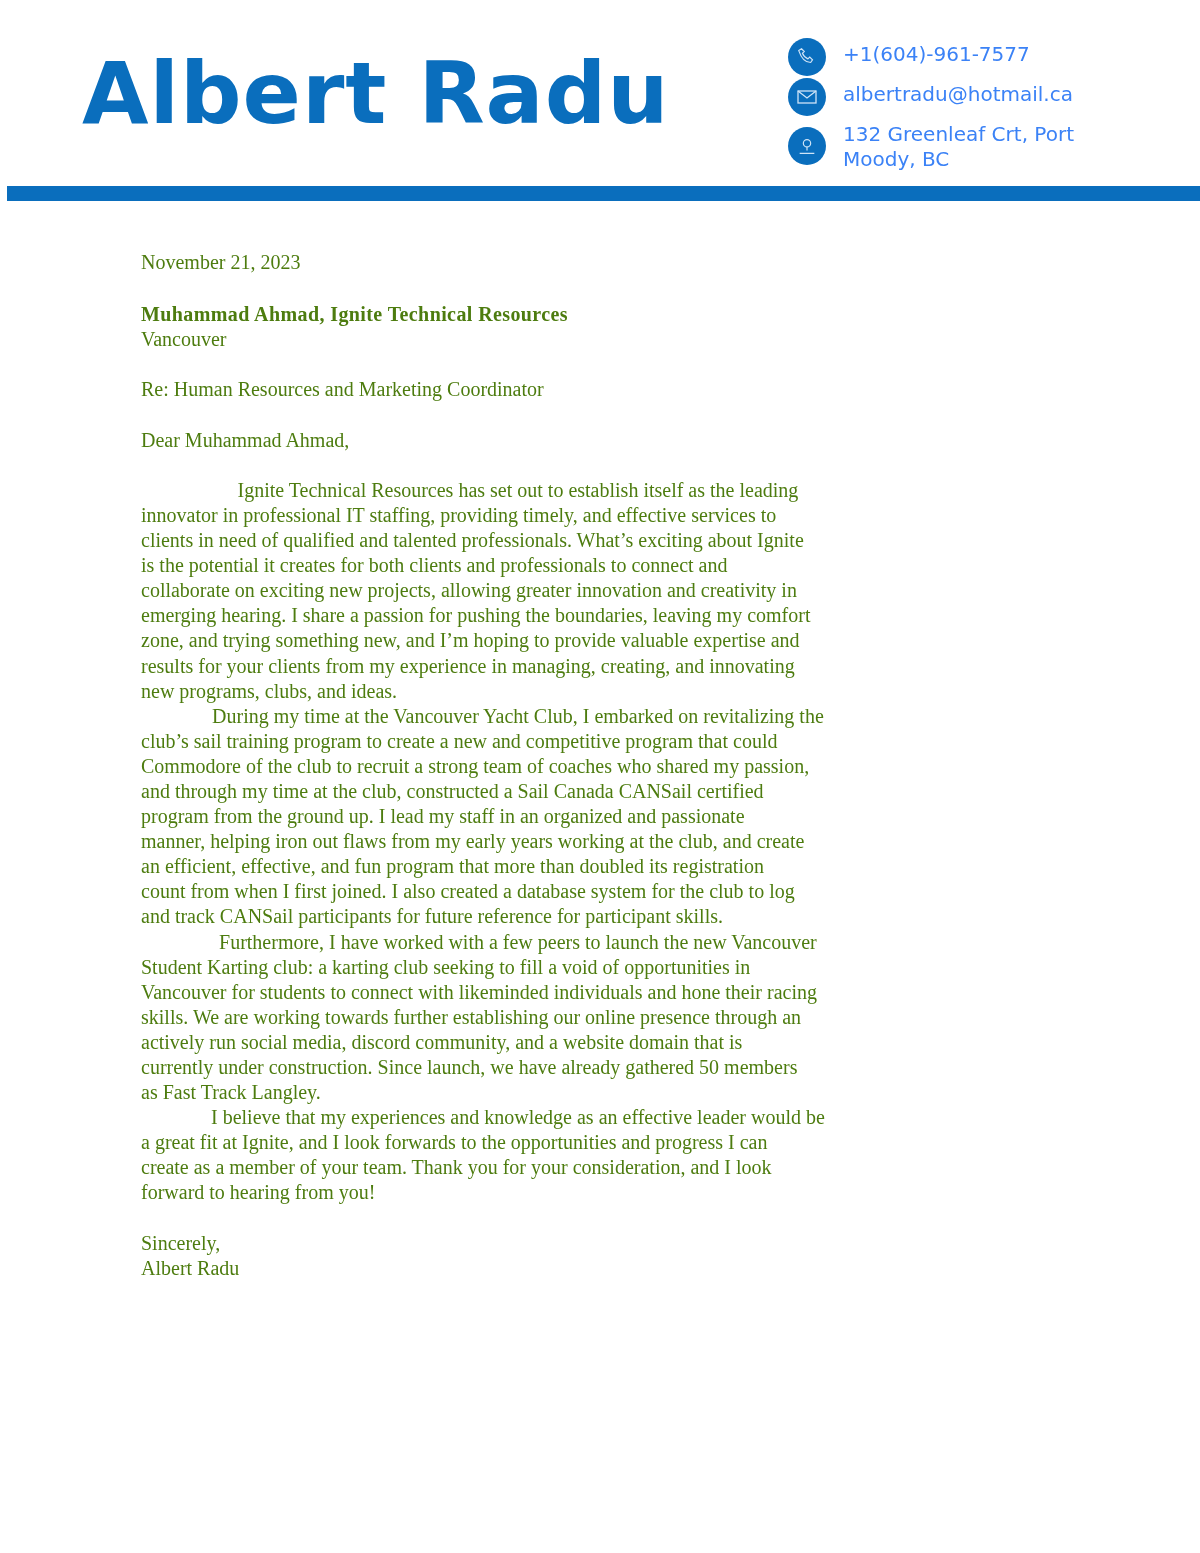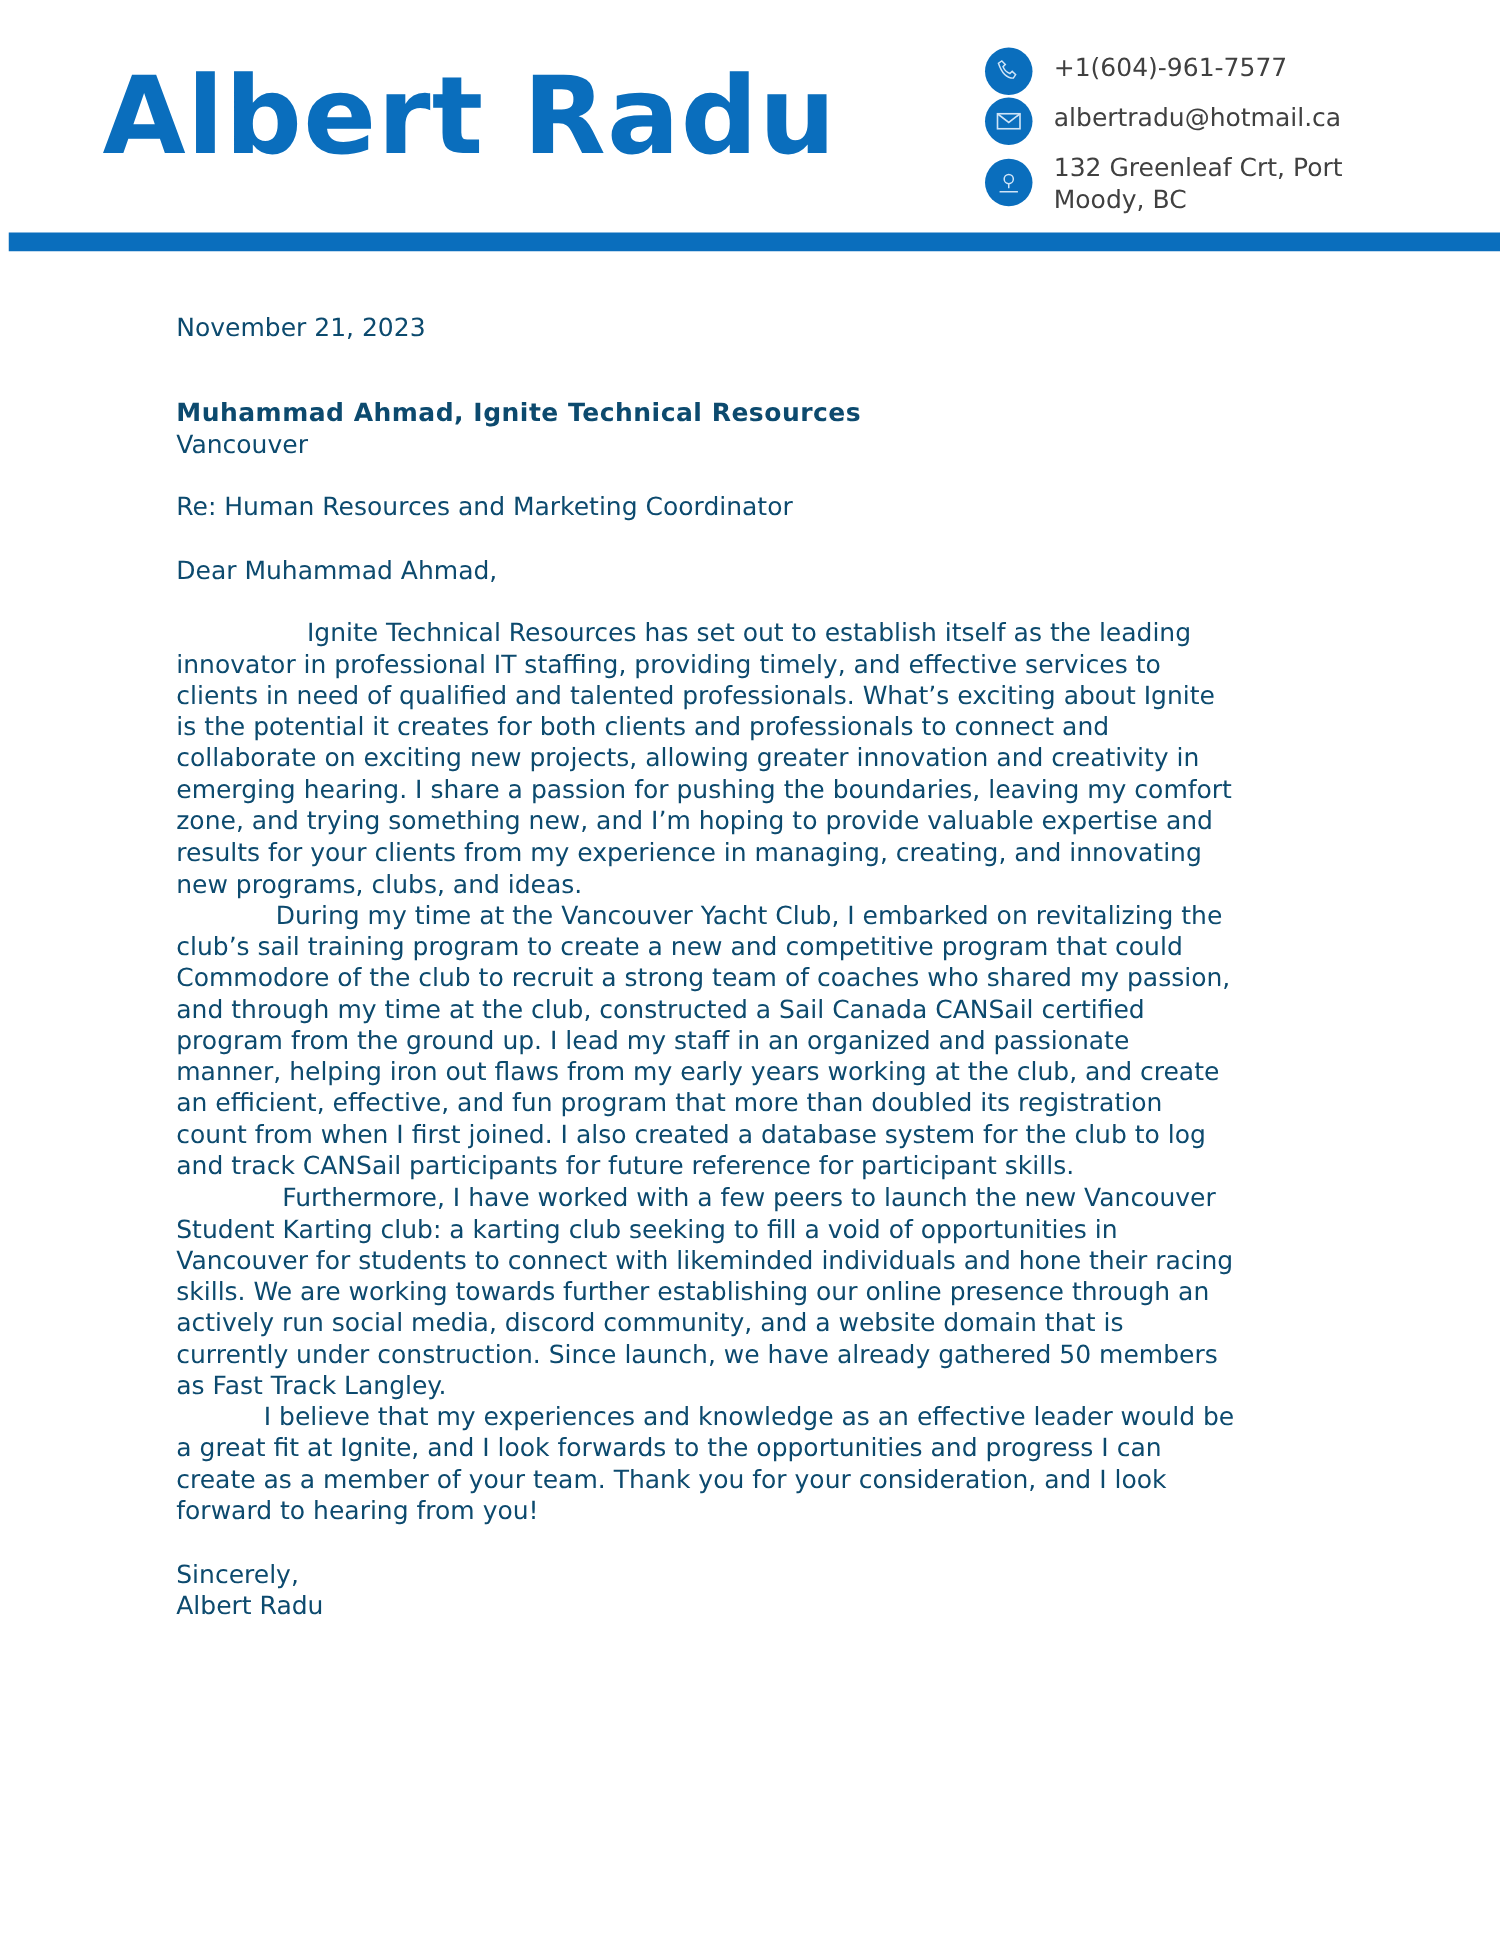--- a/index.html
+++ b/index.html
@@ -4,23 +4,23 @@
 <style>
   html, body { margin:0; padding:0; background:#ffffff; }
   body { width:1200px; height:1553px; position:relative; overflow:hidden;
          font-family:"DejaVu Sans", sans-serif; color:#1a1a1a; }
   .name { position:absolute; left:82px; top:38px; font-family:"DejaVu Sans", sans-serif;
           font-weight:bold; font-size:86px; line-height:110px; color:#0a6ebd; letter-spacing:1px; white-space:nowrap; }
   .contacts { position:absolute; left:788px; top:38px; }
   .contact { position:relative; height:38px; }
   .contact .ic { position:absolute; left:0; top:0; width:38px; height:38px; border-radius:50%; background:#0a6ebd;
                  display:flex; align-items:center; justify-content:center; }
-  .contact .txt { position:absolute; left:55px; top:4px; font-size:20px; line-height:25px; color:#404040; white-space:nowrap; }
+  .contact .txt { position:absolute; left:55px; top:4px; font-size:20px; line-height:25px; color:#3b82f6; white-space:nowrap; }
   .rule { position:absolute; left:7px; top:186px; width:1193px; height:15px; background:#0a6ebd; }
-  .body { position:absolute; left:141px; top:250px; font-size:20px; line-height:25.1px; color:#0c4a6e; }
+  .body { position:absolute; left:141px; top:250px; font-size:20px; line-height:25.1px; color:#4d7c0f;font-family:Liberation Serif, serif; }
   .line { white-space:nowrap; height:25.1px; }
   .indent { padding-left:70px;text-align:center; }
   .bold { font-weight:bold; letter-spacing:0.4px; }
   .gap { height:25.1px; }
 </style>
 </head>
 <body>
 
 <div class="name">Albert Radu</div>
 
@@ -54,21 +54,21 @@
       <span>Moody, BC</span>
     </span>
   </div>
 </div>
 
 <div class="rule"></div>
 
 <div class="body">
   <div class="line">November 21, 2023</div>
   <div class="gap"></div>
-  <div class="line bold" style="margin-top:18px;">Muhammad Ahmad, Ignite Technical Resources</div>
+  <div class="line bold" style="margin-top:2px;">Muhammad Ahmad, Ignite Technical Resources</div>
   <div class="line">Vancouver</div>
   <div class="gap"></div>
   <div class="line">Re: Human Resources and Marketing Coordinator</div>
   <div class="gap"></div>
   <div class="line">Dear Muhammad Ahmad,</div>
   <div class="gap"></div>
 
   <div>
     <div class="line indent">Ignite Technical Resources has set out to establish itself as the leading</div>
     <div class="line">innovator in professional IT staffing, providing timely, and effective services to</div>

